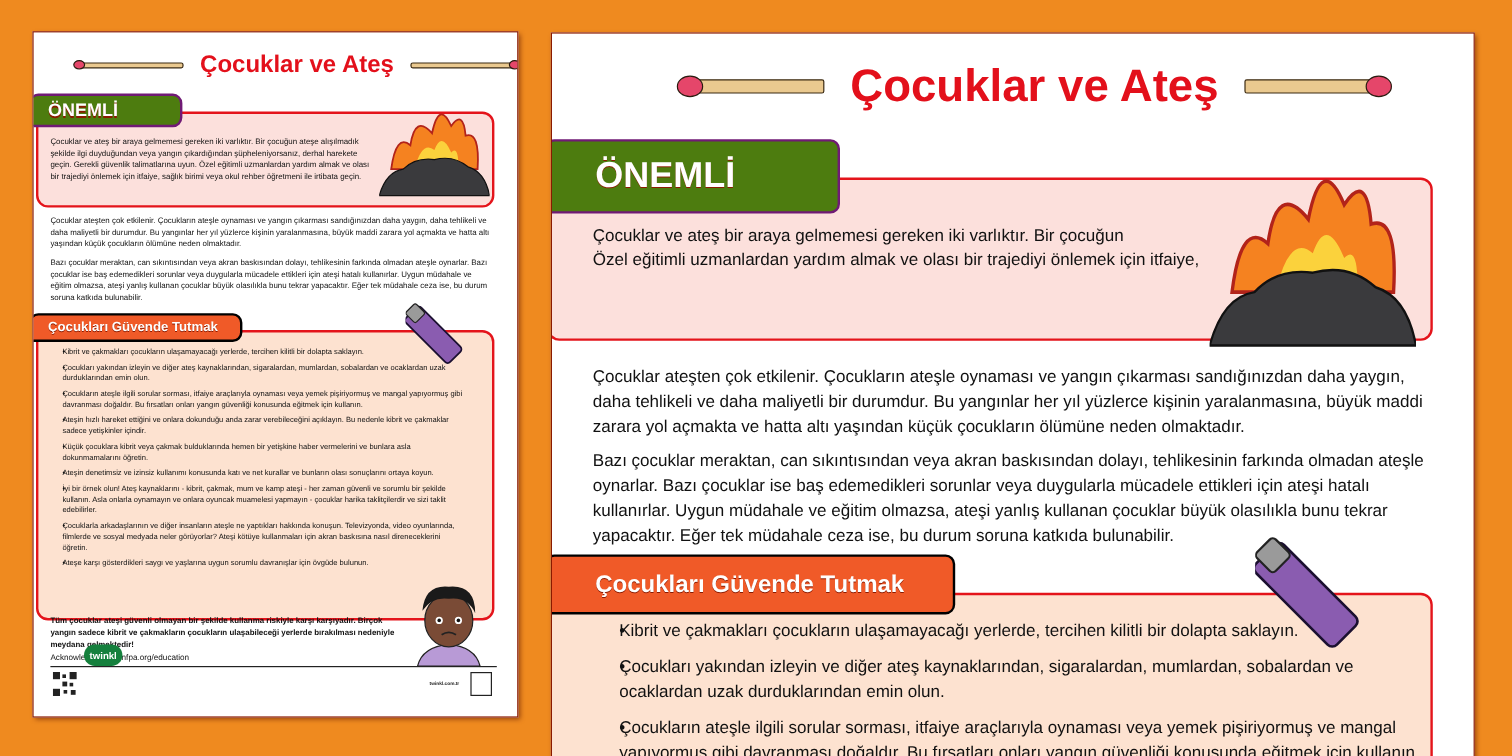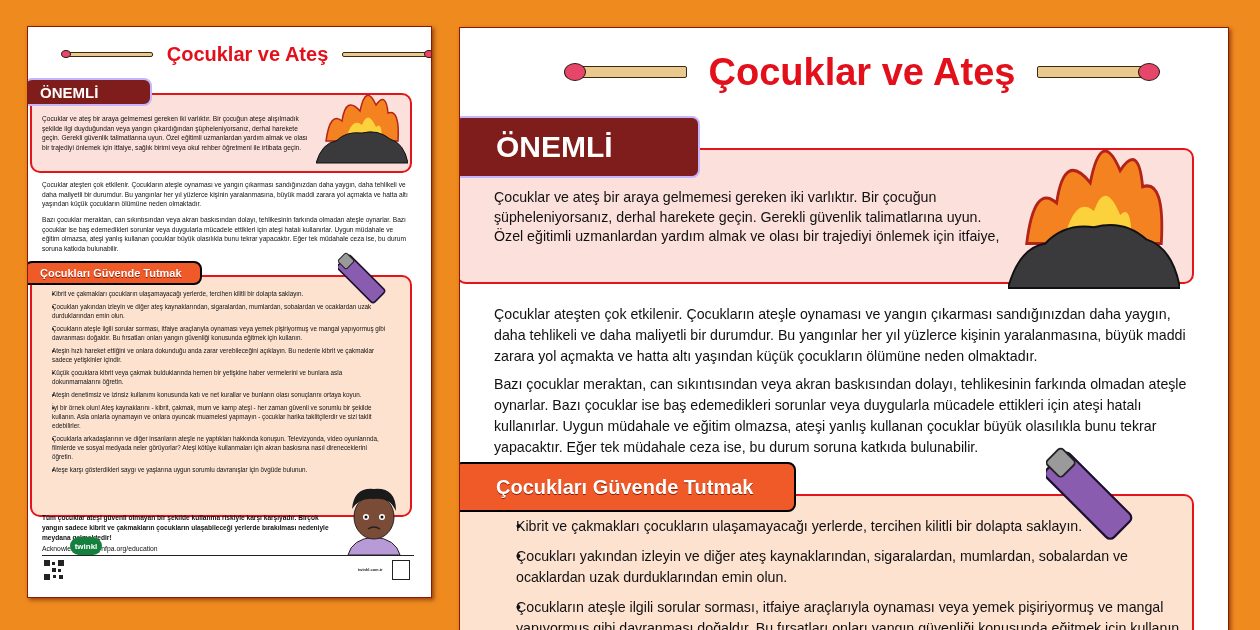--- a/index.html
+++ b/index.html
@@ -11,21 +11,21 @@
   .big-page { left: 459px; top: 27px; width: 770px; height: 620px; }
 
   .title-row { position: absolute; display: flex; align-items: center; justify-content: center; width: 100%; padding-left: 36px; }
   .title { color: #E3101B; font-weight: bold; white-space: nowrap; }
   .match { position: relative; display: inline-block; background: #EAC98F; border: 1px solid #3b2a12; border-radius: 2px; }
   .match .head { position: absolute; top: 50%; transform: translateY(-50%); background: #E5466A; border: 1.5px solid #2b1b10; border-radius: 50%; }
   .box { position: absolute; border: 2px solid #E4141B; border-radius: 10px; }
   .box.red { background: #FCE0DC; }
   .box.peach { background: #FDE2D0; }
   .tab { position: absolute; color: #fff; font-weight: bold; border-radius: 8px 8px 8px 0; white-space: nowrap; display: flex; align-items: center; text-shadow: 0 1px 0 #8a1a00; }
-  .tab.red { background: #7f1d1d; border: 2px solid #c4b5fd; }
+  .tab.red { background: #4d7c0f; border: 2px solid #701a75; }
   .tab.orange { background: #F05A28; border: 2px solid #000000; }
 
   .para { position: absolute; color: #111; }
   ul.bullets { position: absolute; list-style: none; color: #111; }
   ul.bullets li { position: relative; }
   ul.bullets li::before { content: "•"; position: absolute; }
 
   .fire, .lighter, .kid { position: absolute; }
   .footer-line { position: absolute; height: 1px; background: #222; }
 </style>
@@ -114,21 +114,20 @@
     <span class="title" style="font-size:38px;">Çocuklar ve Ateş</span>
     <span class="match" style="width:112px;height:12px;margin-left:22px;">
         <span class="head" style="right:-12px;width:22px;height:18px;"></span>
       </span>
   </div>
 
   <div class="box red" style="left:-4px;top:120px;width:738px;height:136px;"></div>
   <div class="tab red" style="left:-6px;top:88px;width:246px;height:62px;padding-left:40px;font-size:30px;">ÖNEMLİ</div>
   <div class="para" style="left:34px;top:160px;width:520px;font-size:14.2px;line-height:19.6px;">
     <div>Çocuklar ve ateş bir araya gelmemesi gereken iki varlıktır. Bir çocuğun</div>
-    <div>şüpheleniyorsanız, derhal harekete geçin. Gerekli güvenlik talimatlarına uyun.</div>
     <div>Özel eğitimli uzmanlardan yardım almak ve olası bir trajediyi önlemek için itfaiye,</div>
   </div>
   <svg class="fire" style="left:548px;top:94px;" width="172" height="170" viewBox="0 0 92 84" preserveAspectRatio="none">
     <path d="M10 60 Q14 30 26 40 Q30 14 44 30 Q50 2 60 24 Q70 10 72 32 Q84 28 82 60 Z" fill="#F58220" stroke="#B2231A" stroke-width="1.5"></path>
     <path d="M30 58 Q36 36 46 44 Q52 28 60 46 Q66 40 66 58 Z" fill="#FBD23C"></path>
     <path d="M0 82 Q6 62 20 60 Q30 50 46 52 Q62 48 74 58 Q88 62 92 82 Z" fill="#3a3a3d" stroke="#111" stroke-width="1"></path>
   </svg>
 
   <div class="para" style="left:34px;top:276px;width:700px;font-size:14.2px;line-height:21px;">Çocuklar ateşten çok etkilenir. Çocukların ateşle oynaması ve yangın çıkarması sandığınızdan daha yaygın, daha tehlikeli ve daha maliyetli bir durumdur. Bu yangınlar her yıl yüzlerce kişinin yaralanmasına, büyük maddi zarara yol açmakta ve hatta altı yaşından küçük çocukların ölümüne neden olmaktadır.</div>
   <div class="para" style="left:34px;top:346px;width:700px;font-size:14.2px;line-height:21px;">Bazı çocuklar meraktan, can sıkıntısından veya akran baskısından dolayı, tehlikesinin farkında olmadan ateşle oynarlar. Bazı çocuklar ise baş edemedikleri sorunlar veya duygularla mücadele ettikleri için ateşi hatalı kullanırlar. Uygun müdahale ve eğitim olmazsa, ateşi yanlış kullanan çocuklar büyük olasılıkla bunu tekrar yapacaktır. Eğer tek müdahale ceza ise, bu durum soruna katkıda bulunabilir.</div>

